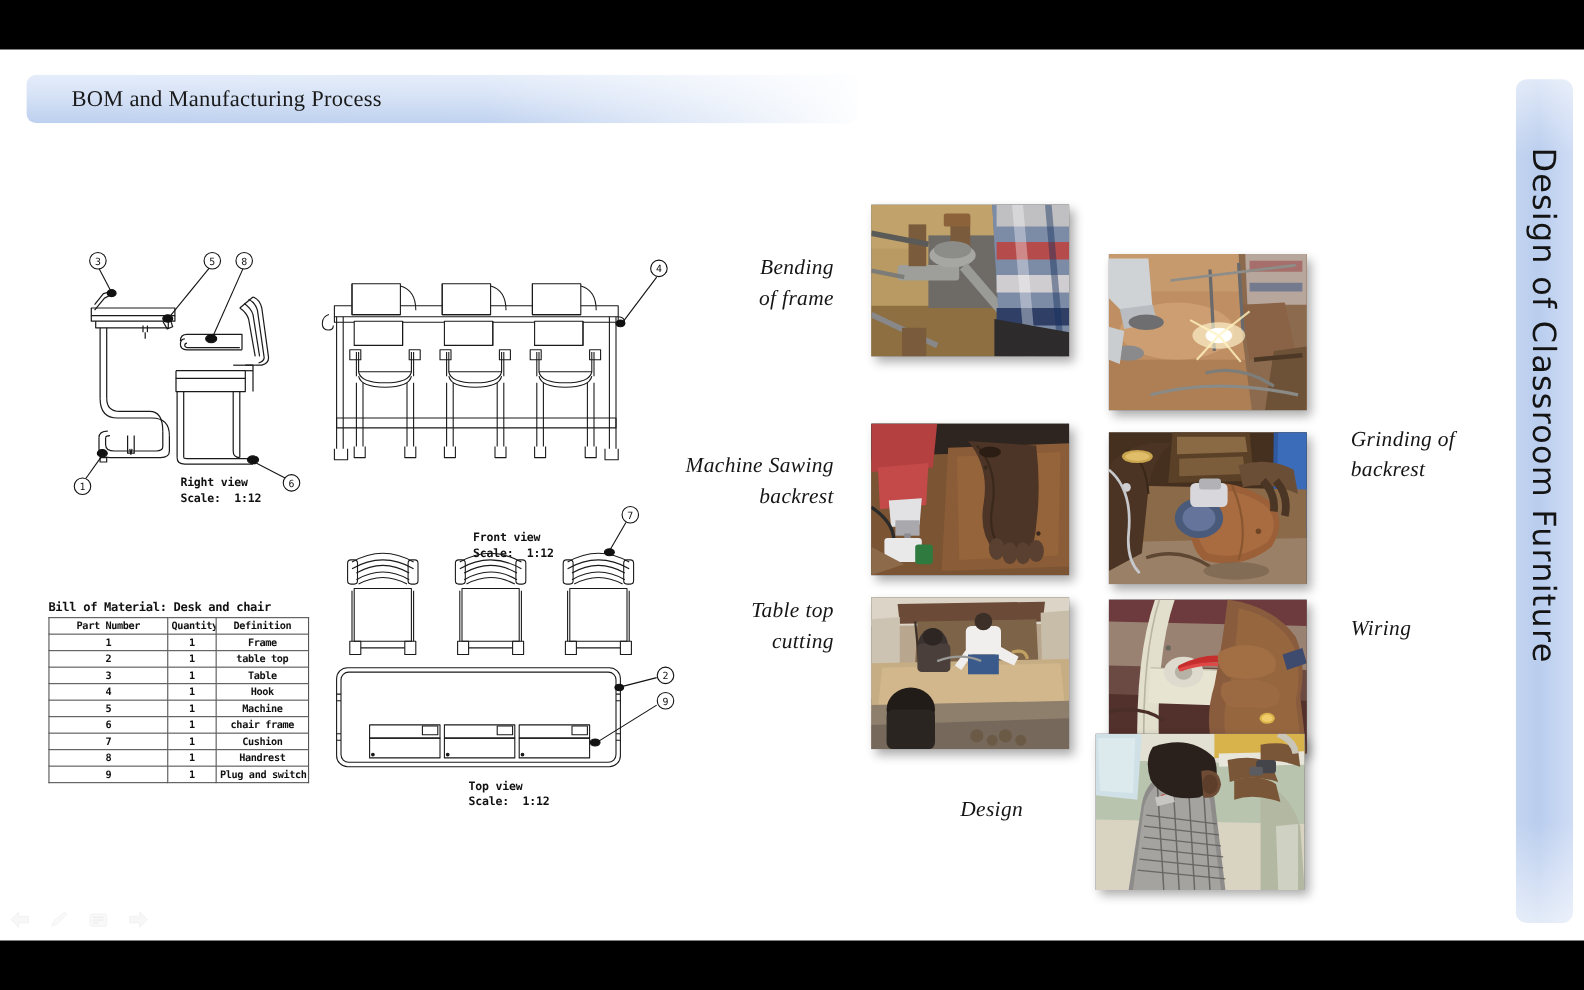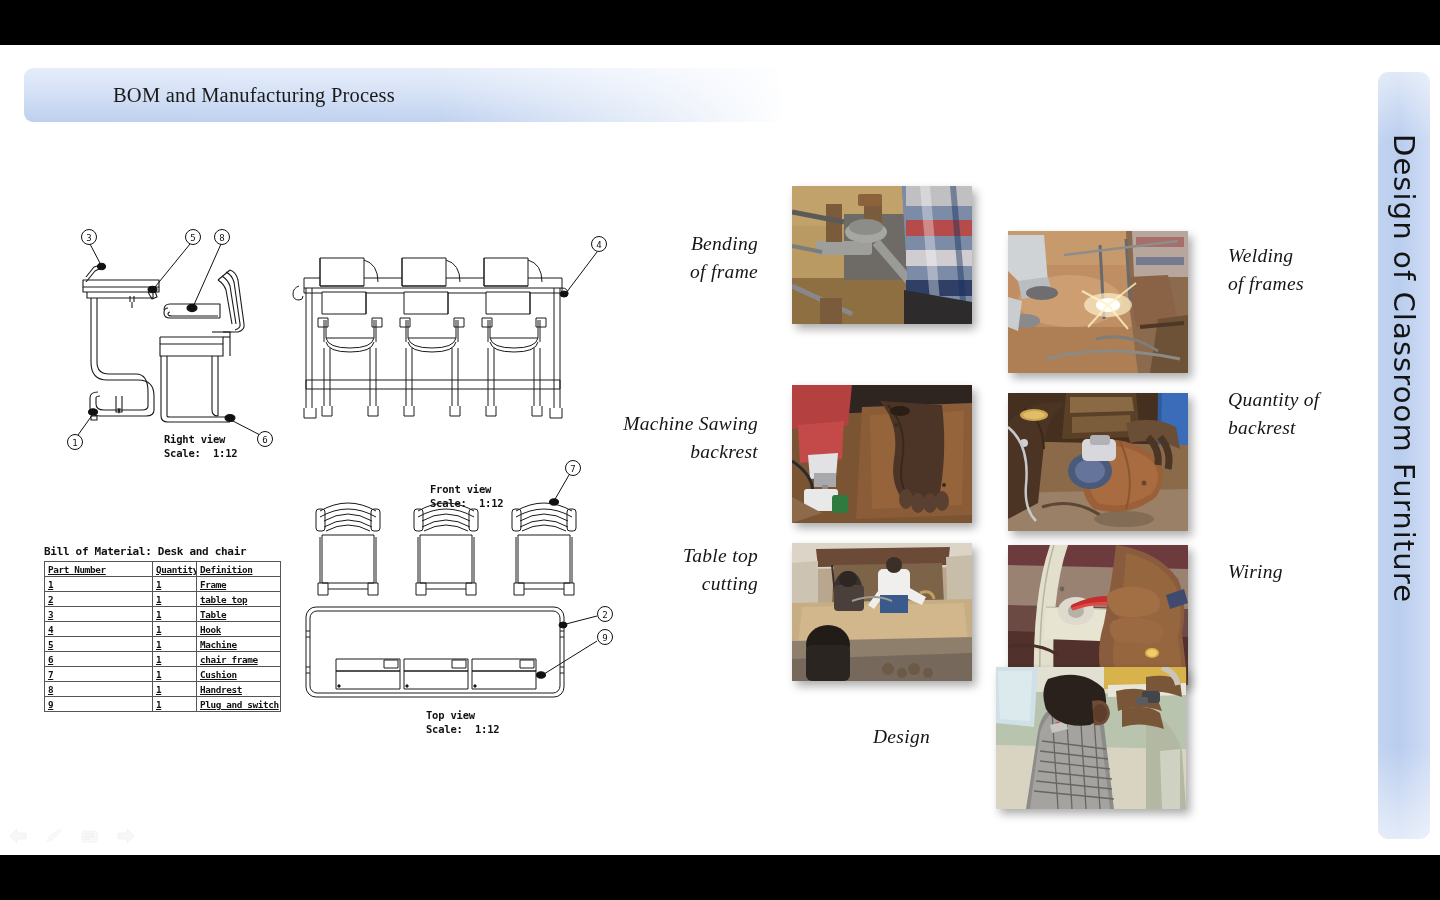--- a/index.html
+++ b/index.html
@@ -36,32 +36,31 @@
     left: 0; top: 45px;
     width: 1440px; height: 810px;
     background: #ffffff;
     overflow: hidden;
   }
 
   
   #title-banner {
     position: absolute;
     left: 24px; top: 23px;
-    width: 756px; height: 54px;
+    width: 756px; height: 44px;
     border-radius: 9px;
     background:
       linear-gradient(to right,
         rgba(255,255,255,0) 0%,
         rgba(255,255,255,0.05) 55%,
         rgba(255,255,255,0.72) 88%,
         rgba(255,255,255,0.97) 100%),
       linear-gradient(to bottom, #e5edfa 0%, #d6e2f6 42%, #bdd0ef 100%);
     display: flex;
     align-items: center;
-    padding-left: 48px;
   }
   #title-text {
     margin-left: 41px;
     font-family: "Liberation Serif", serif;
     font-size: 20.5px;
     color: #1a1a1a;
     letter-spacing: 0.2px;
     white-space: nowrap;
   }
 
@@ -132,27 +131,26 @@
     border: 1.6px solid #1a1a1a;
     table-layout: fixed;
   }
   #bom-table td, #bom-table th {
     border: 1px solid #555;
     font-family: "DejaVu Sans Mono", monospace;
     font-size: 9.3px;
     font-weight: bold;
     color: #111;
     padding: 0.5px 3px;
-    text-align: left;
+    text-align: center;
     height: 14px;
     line-height: 13px;
     letter-spacing: -0.35px;
     overflow: hidden;
     white-space: nowrap;
-    text-decoration: underline;
   }
   #bom-table col.c1 { width: 108px; }
   #bom-table col.c2 { width: 44px; }
   #bom-table col.c3 { width: 84px; }
 
   
   .photo {
     position: absolute;
     background: #777;
     box-shadow: 4px 5px 9px rgba(0,0,0,0.33);
@@ -811,32 +809,28 @@
           <path d="M166 0 Q180 6 182 18" stroke="#c9c5b8" stroke-width="6" fill="none"></path>
         </svg>
       </div>
     </div>
 
     <div class="proc-label right-al" style="left:620px; top:185px; width:138px;">
       <span>Bending</span><br>
       <span>of frame</span>
     </div>
 
-    <div class="proc-label left-al" style="left:1228px; top:197px; width:150px;">
-      <span>Welding</span><br>
-      <span>of frames</span>
-    </div>
 
     <div class="proc-label right-al" style="left:590px; top:341px; width:168px;margin-top:24px;">
       <span>Machine Sawing</span><br>
       <span>backrest</span>
     </div>
 
     <div class="proc-label left-al" style="left:1228px; top:341px; width:150px;">
-      <span>Quantity of</span><br>
+      <span>Grinding of</span><br>
       <span>backrest</span>
     </div>
 
     <div class="proc-label right-al" style="left:620px; top:497px; width:138px;">
       <span>Table top</span><br>
       <span>cutting</span>
     </div>
 
     <div class="proc-label left-al" style="left:1228px; top:513px; width:150px;">
       <span>Wiring</span>

